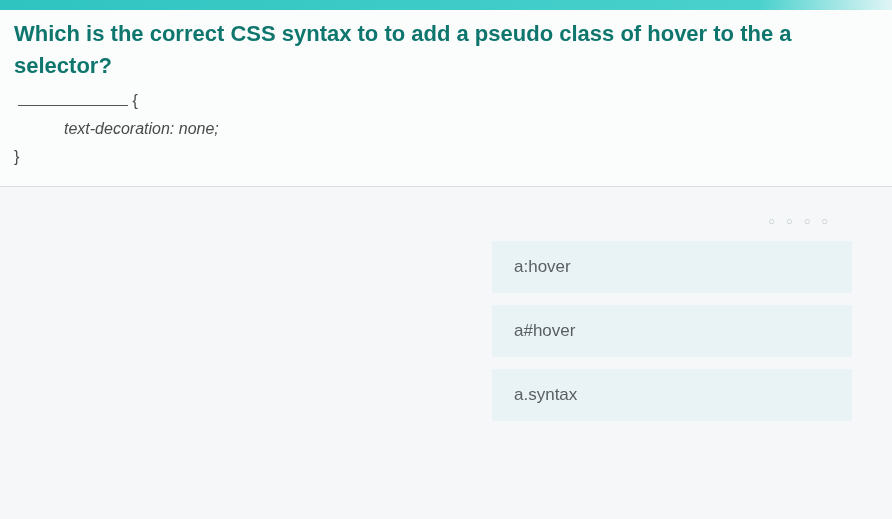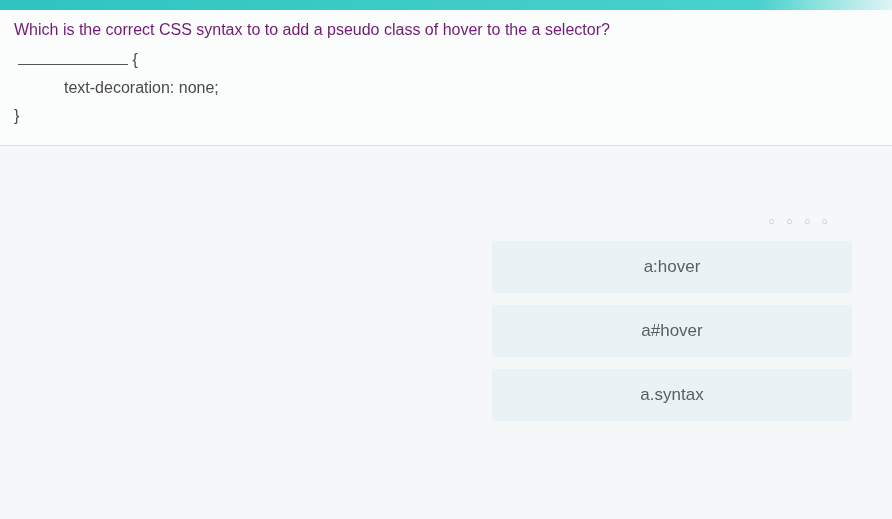--- a/index.html
+++ b/index.html
@@ -15,41 +15,43 @@
   .top-bar {
     height: 10px;
     background: linear-gradient(to right, #2fc4c0 0%, #49d1cd 85%, #e0f5f5 100%);
   }
   .question-block {
     padding: 8px 14px 20px 14px;
     border-bottom: 1px solid #d9dfe2;
     background: #fbfdfd;
   }
   .question-text {
-    font-size: 16px;
-    color: #701a75;
+    font-size: 22px;
+    color: #0f766e;
     line-height: 1.45;
+    font-weight: bold;
   }
   .code-block {
     margin-top: 10px;
     font-size: 16px;
     color: #4a4a4a;
     font-family: Arial, sans-serif;
   }
   .blank-line {
     display: inline-block;
     width: 110px;
     border-bottom: 1.5px solid #555;
     vertical-align: baseline;
     margin-left: 4px;
   }
   .code-indent {
     margin-left: 50px;
     margin-top: 10px;
     margin-bottom: 10px;
+    font-style: italic;
   }
   .answers-area {
     position: absolute;
     right: 40px;
     top: 215px;
     width: 360px;
   }
   .pager {
     text-align: right;
     color: #b7c2c7;
@@ -59,21 +61,20 @@
     margin-bottom: 14px;
   }
   .answer-option {
     background: #e9f2f5;
     margin-bottom: 12px;
     padding: 16px 22px;
     font-size: 17px;
     color: #5a5f62;
     cursor: pointer;
     border-radius: 2px;
-    text-align: center;
   }
 </style>
 </head>
 <body>
 
 <div class="top-bar"></div>
 
 <div class="question-block">
   <div class="question-text">Which is the correct CSS syntax to to add a pseudo class of hover to the a selector?</div>
   <div class="code-block">

